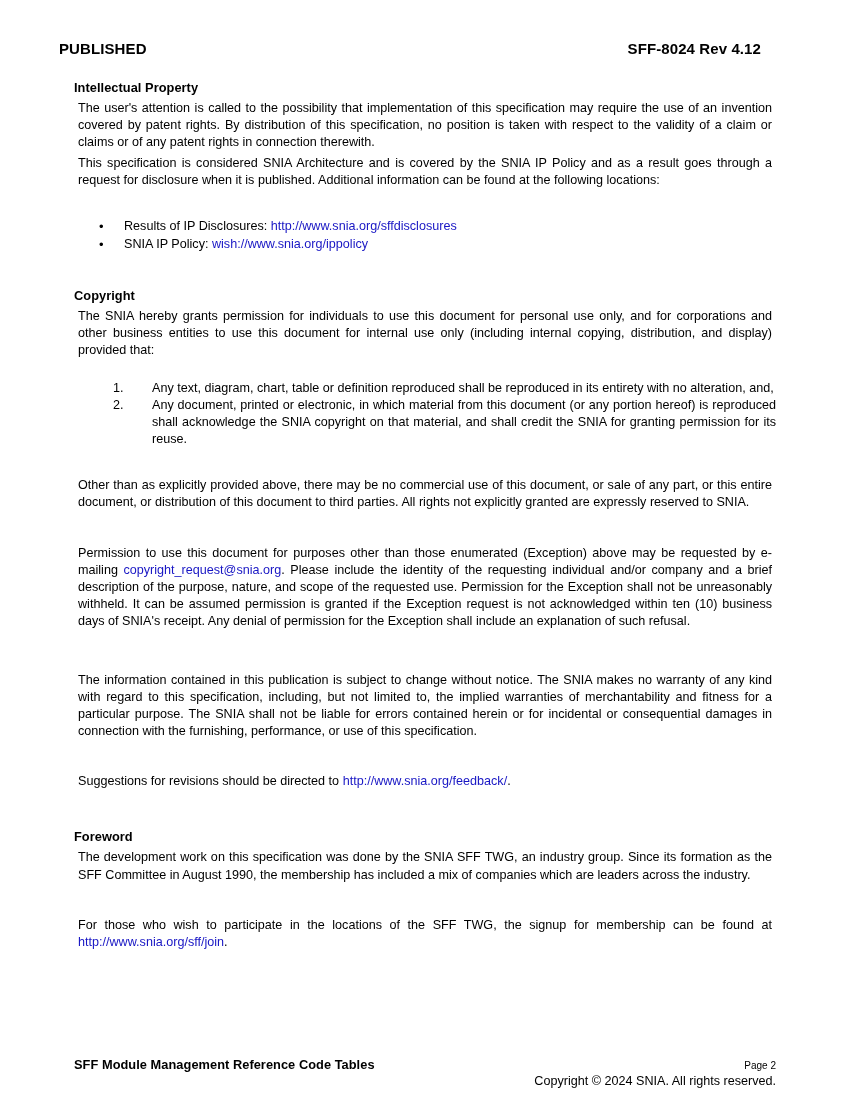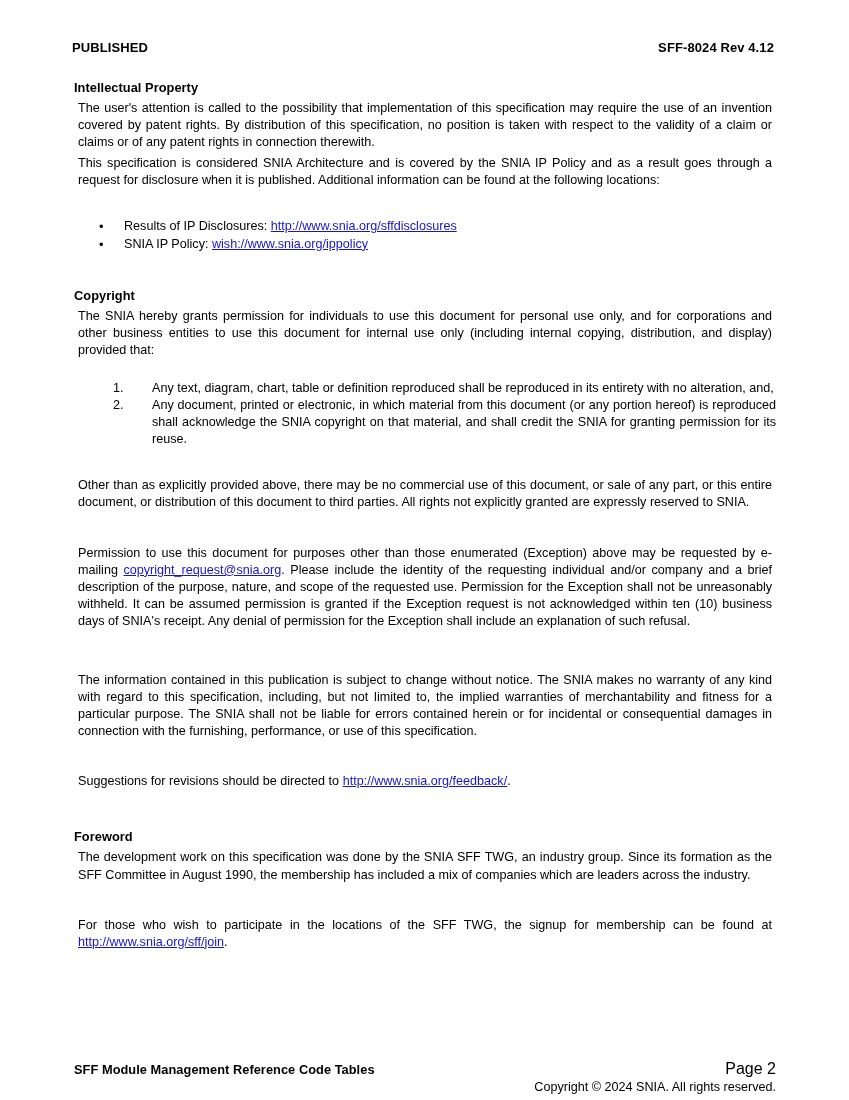--- a/index.html
+++ b/index.html
@@ -20,28 +20,28 @@
     position: absolute;
     left: 0; top: 0;
     width: 849px;
     height: 1100px;
     overflow: hidden;
   }
 
   
   .header {
     position: absolute;
-    left: 72px;
+    left: 59px;
     top: 40px;
     width: 702px;
     display: flex;
     justify-content: space-between;
     align-items: flex-start;
     font-weight: bold;
-    font-size: 13px;
+    font-size: 15px;
     letter-spacing: 0.1px;
   }
 
   
   .content {
     position: absolute;
     left: 74px;
     top: 79px;
     width: 702px;
   }
@@ -108,21 +108,20 @@
     top: 0;
     line-height: 17.1px;
   }
   ol.numbers > li .li-text {
     display: block;
   }
 
   
   a.link, .link {
     color: #1816c4;
-    text-decoration: underline;
     cursor: pointer;
   }
 
   
   .footer {
     position: absolute;
     left: 74px;
     top: 1036px;
     width: 702px;
   }
@@ -131,21 +130,21 @@
     justify-content: space-between;
     align-items: baseline;
   }
   .footer-title {
     font-weight: bold;
     font-size: 12.8px;
     letter-spacing: 0.05px;
     margin-top: 20px;
   }
   .footer-page {
-    font-size: 16px;
+    font-size: 10px;
     margin-top: 24px;
   }
   .footer-copyright {
     text-align: right;
     font-size: 12.6px;
     line-height: 17px;
     margin-top: 1px;
   }
 </style>
 </head>

